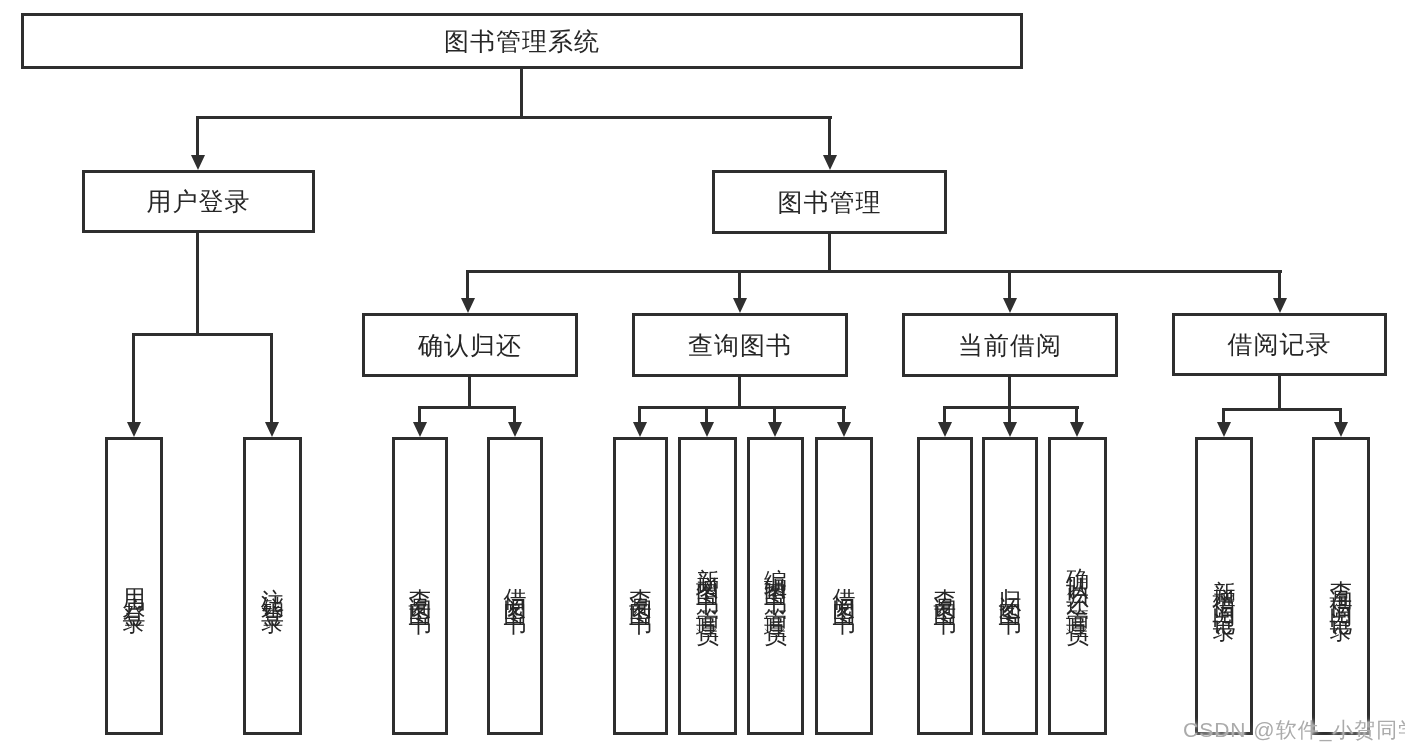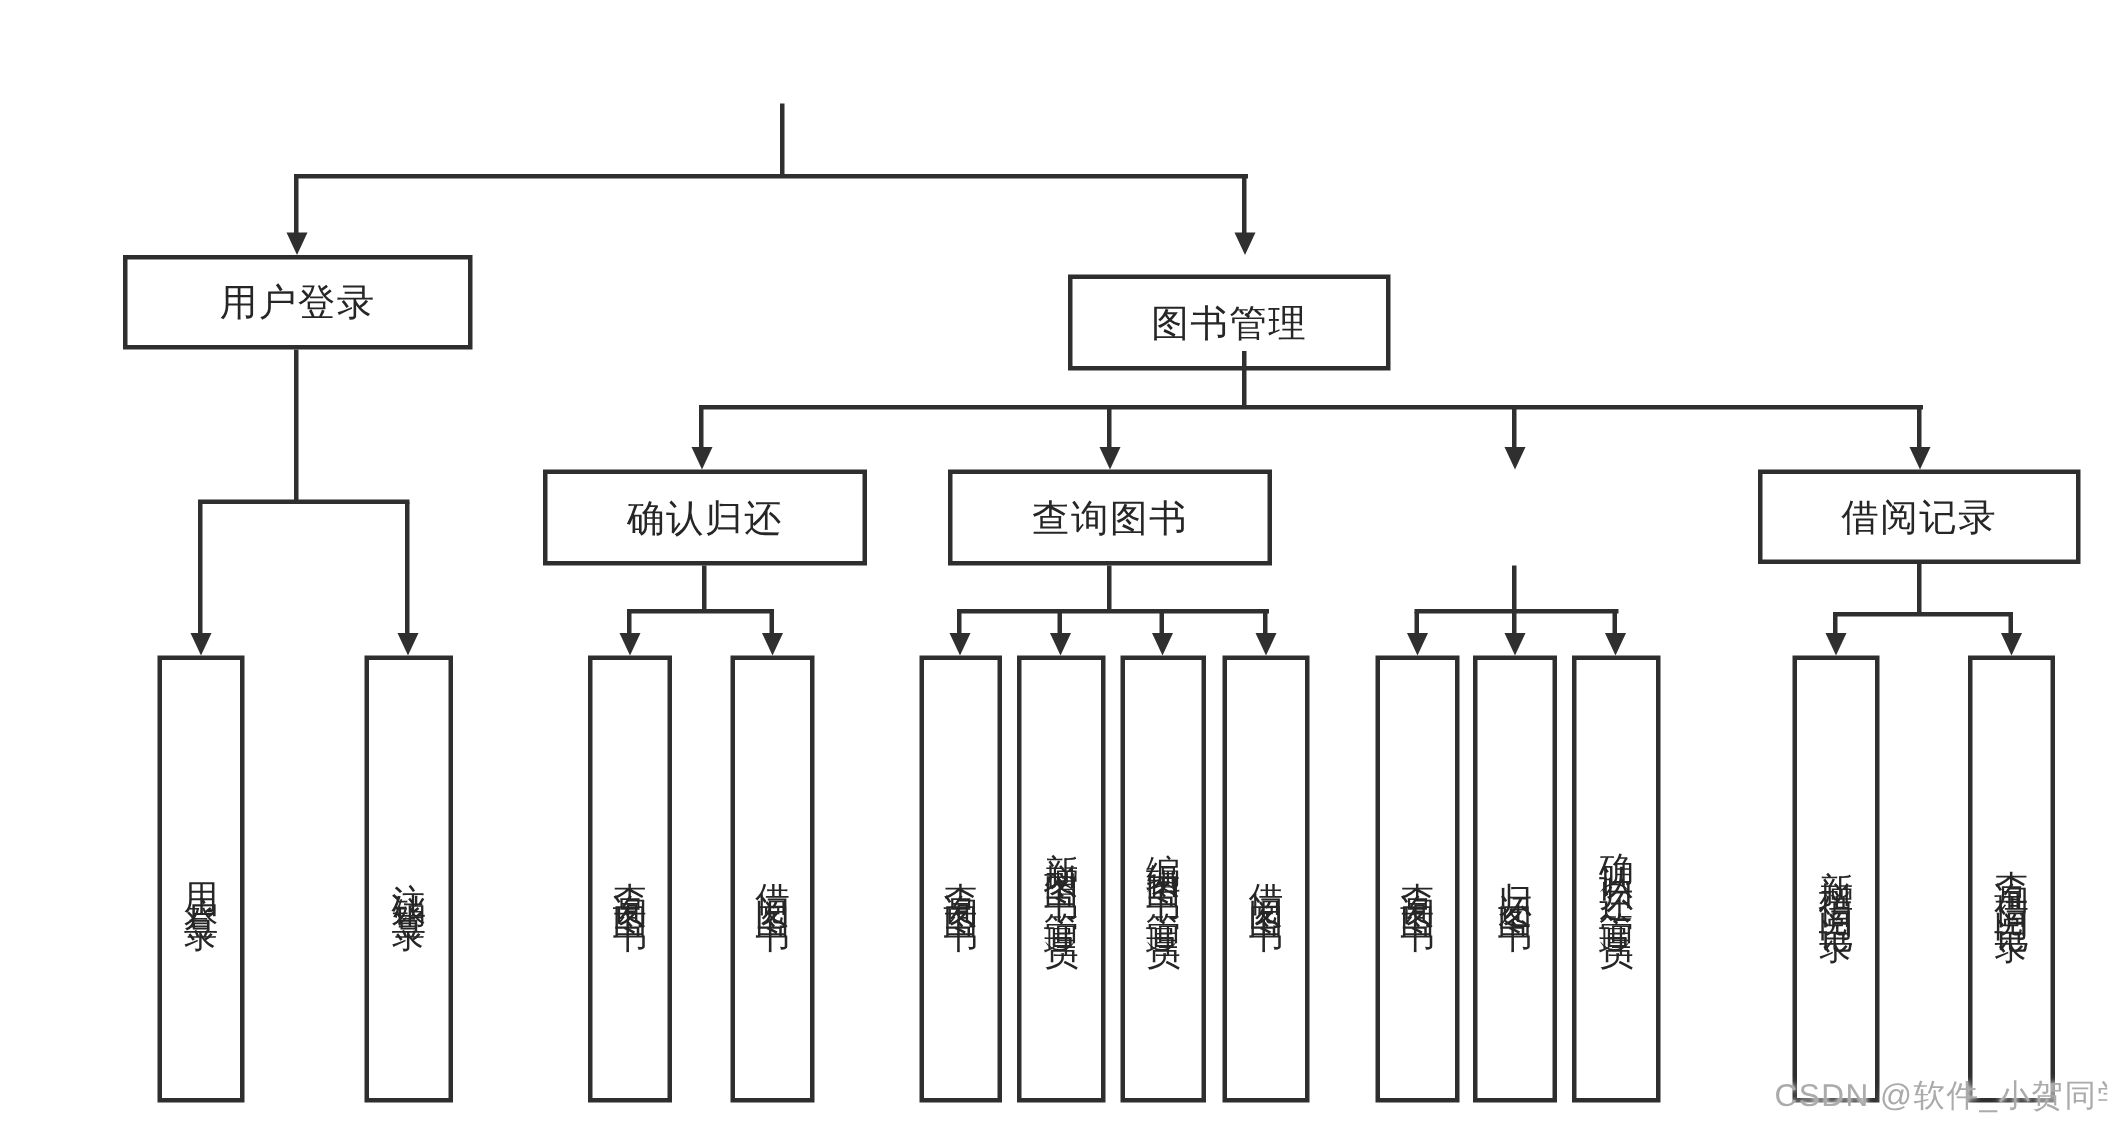--- a/index.html
+++ b/index.html
@@ -62,37 +62,43 @@
     white-space: nowrap;
     text-shadow: 0 0 3px rgba(255,255,255,0.95), 0 0 6px rgba(255,255,255,0.9);
     z-index: 10;
   }
 </style>
 </head>
 <body>
 
 <div class="canvas">
 
+  <div class="node h-node" style="left:21px; top:13px; width:1002px; height:56px;">
+    <span>图书管理系统</span>
+  </div>
 
   <div class="node h-node" style="left:82px; top:170px; width:233px; height:63px;">
     <span>用户登录</span>
   </div>
 
-  <div class="node h-node" style="left:712px; top:183px; width:215px; height:64px;">
+  <div class="node h-node" style="left:712px; top:170px; width:235px; height:64px;">
     <span>图书管理</span>
   </div>
 
   <div class="node h-node" style="left:362px; top:313px; width:216px; height:64px;">
     <span>确认归还</span>
   </div>
 
   <div class="node h-node" style="left:632px; top:313px; width:216px; height:64px;">
     <span>查询图书</span>
   </div>
 
+  <div class="node h-node" style="left:902px; top:313px; width:216px; height:64px;">
+    <span>当前借阅</span>
+  </div>
 
   <div class="node h-node" style="left:1172px; top:313px; width:215px; height:63px;">
     <span>借阅记录</span>
   </div>
 
   <div class="node v-node" style="left:105px; top:437px; width:58px; height:298px;">
     <span>用户登录</span>
   </div>
   <div class="node v-node" style="left:243px; top:437px; width:59px; height:298px;">
     <span>注销登录</span>

